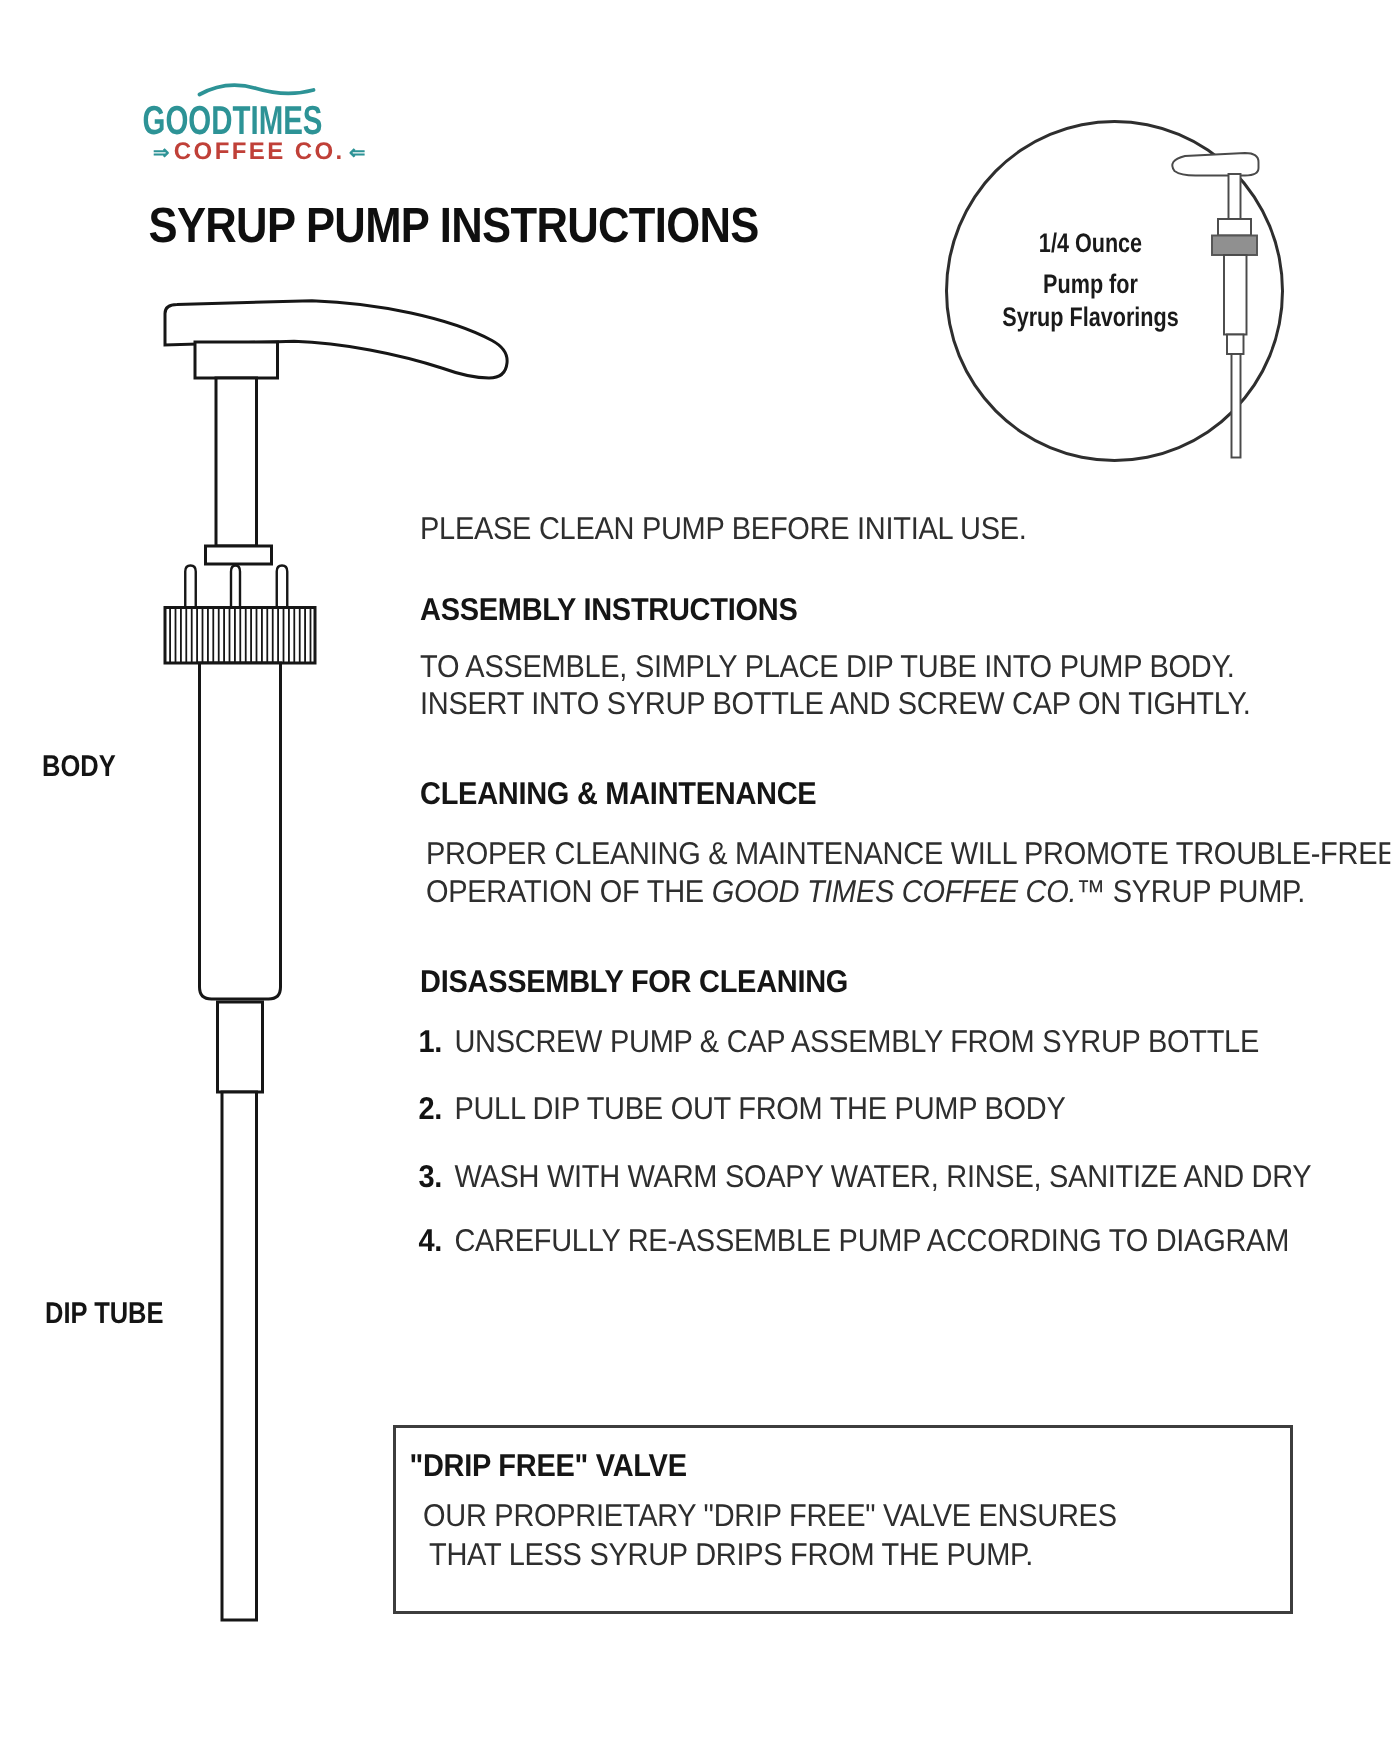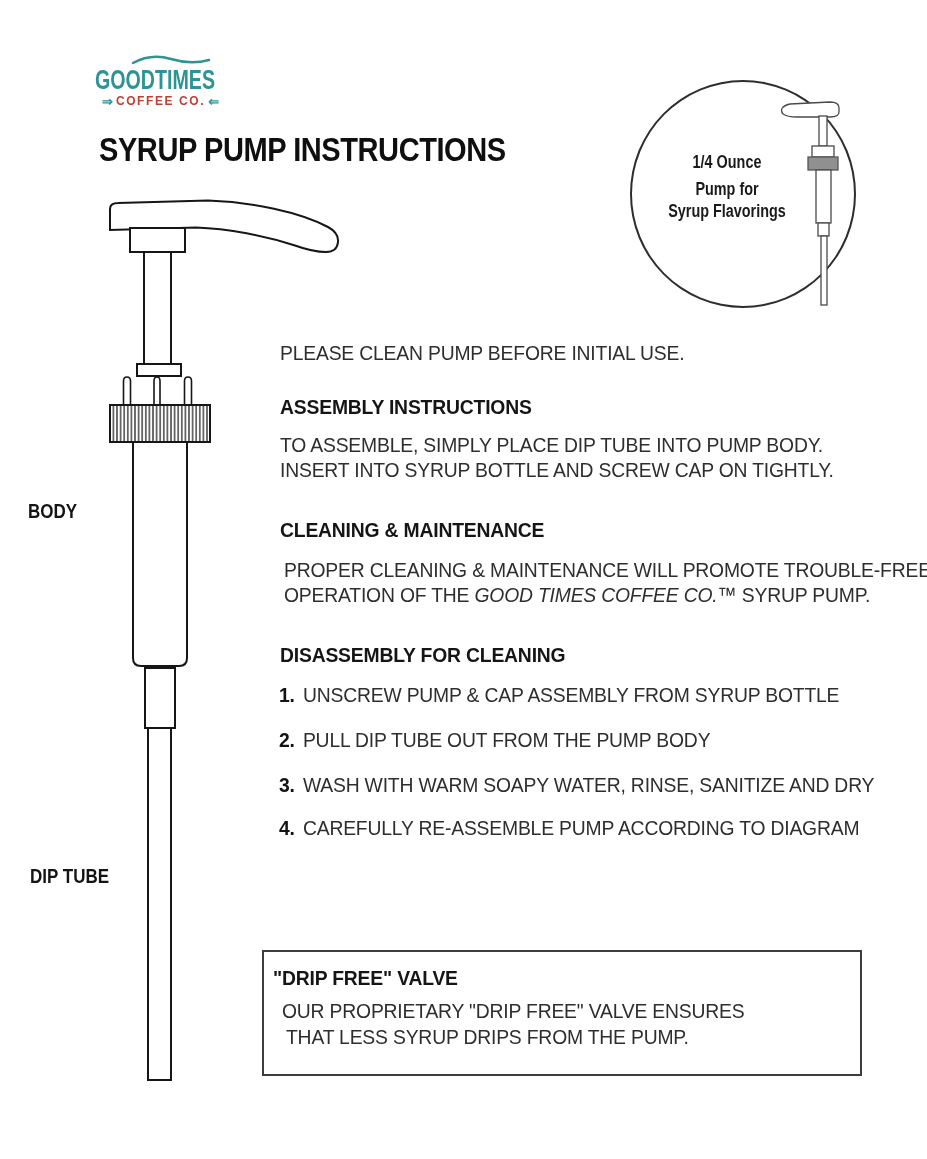--- a/index.html
+++ b/index.html
@@ -23,21 +23,21 @@
   .num { display:inline-block; width:26px; font-weight:bold; color:#131313; }
 
   .valve-box { position:absolute; left:262px; top:950px; width:596px; height:122px;
                border:2px solid #3d3d3d; background:#ffffff; }
 
   .circle-badge { position:absolute; left:630px; top:80px; width:222px; height:224px;
                   border:2px solid #2e2e2e; border-radius:50%; background:#ffffff; }
 
   .logo-sub { display:flex; align-items:center; gap:3px; }
   .logo-sub .arrow { color:#2d9396; font-size:13px; font-weight:bold; line-height:13px; }
-  .logo-sub .word  { color:#c04038; font-size:12px; font-weight:bold; letter-spacing:1.6px; line-height:13px; }
+  .logo-sub .word  { color:#c04038; font-size:16px; font-weight:bold; letter-spacing:1.6px; line-height:13px; }
 
   svg { display:block; }
   .brand-italic { font-style:italic; }
 </style>
 </head>
 <body>
 
 <div class="page">
 
   <div class="abs" style="left:95px; top:52px;">

